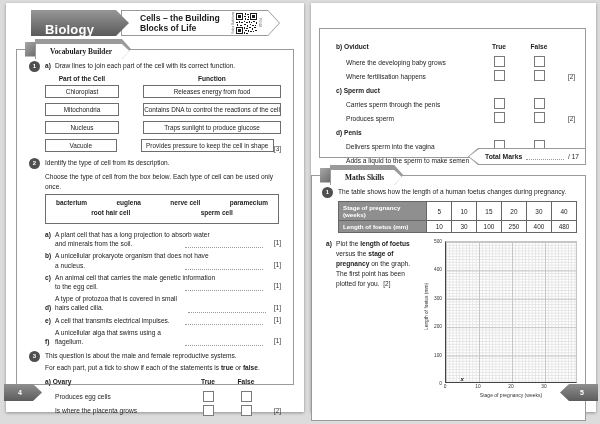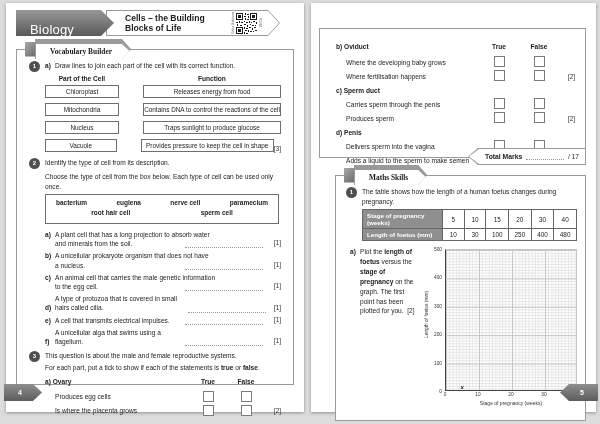--- a/index.html
+++ b/index.html
@@ -6,21 +6,21 @@
   html,body { width:600px; height:424px; }
   body { background:#dcdcdc; font-family:"Liberation Sans", sans-serif; color:#1c1c1c; overflow:hidden; }
   .page { position:absolute; background:#fff; top:3px; height:409px; box-shadow:0 1px 3px rgba(0,0,0,.35); }
   .page-left  { left:6px;  width:298px; }
   .page-right { left:311px; width:285px; }
 
   
   .header { display:flex; height:26px; margin:7px 0 0 10px; width:264px; position:relative; }
   .subject-banner { position:relative; z-index:2; width:98px; background:linear-gradient(180deg,#979797,#5a5a5a);
     clip-path:polygon(0 0, calc(100% - 13px) 0, 100% 50%, calc(100% - 13px) 100%, 0 100%);
-    color:#fff; font-weight:normal; font-size:13px; display:flex; align-items:center; padding:14px 18px 2px 14px; letter-spacing:.2px; }
+    color:#fff; font-weight:bold; font-size:13px; display:flex; align-items:center; padding:14px 18px 2px 14px; letter-spacing:.2px;margin-left:15px; }
   .title-outer { flex:1; margin-left:-8px; background:#9a9a9a; padding:1px;
     clip-path:polygon(0 0, calc(100% - 12px) 0, 100% 50%, calc(100% - 12px) 100%, 0 100%); }
   .title-inner { height:100%; background:#fff; display:flex; align-items:center;
     clip-path:polygon(0 0, calc(100% - 11px) 0, 100% 50%, calc(100% - 11px) 100%, 0 100%); padding:0 16px 0 18px;justify-content:flex-end; }
   .chapter-title { font-weight:bold; font-size:8.6px; flex:1; }
   .qr-wrap { display:flex; align-items:center; margin-right:2px; }
   .qr-side { writing-mode:vertical-rl; transform:rotate(180deg); font-size:3.2px; color:#555; line-height:1; }
   .qr-side.right { transform:none; }
   .qr { margin:0 1px; display:block; }
 
@@ -82,21 +82,21 @@
   .rt-box .tf-part { margin-left:4px; }
   .rt-box .tf-row { grid-template-columns:1fr 40px 40px 16px; }
   .tm-banner { position:absolute; right:-1px; bottom:-8px; background:#9a9a9a; padding:1px;
     clip-path:polygon(10px 0, 100% 0, 100% 100%, 10px 100%, 0 50%); }
   .tm-inner { background:#fff; clip-path:polygon(10px 0, 100% 0, 100% 100%, 10px 100%, 0 50%);
     display:flex; align-items:center; width:116px; height:15px; padding:0 6px 0 16px; }
   .tm-label { font-weight:bold; font-size:6.8px; }
   .tm-dots { flex:1; border-bottom:1px dotted #9a9a9a; height:6px; margin:0 4px; }
   .tm-value { font-size:6.6px; }
 
-  .maths-box { margin:17px 10px 0 24px; height:246px; padding:11px 8px 0 10px; }
+  .maths-box { margin:17px 10px 0 0; height:246px; padding:11px 8px 0 10px; }
   .data-table { border-collapse:collapse; margin:2px 0 6px 16px; }
   .data-table th { background:#8f8f8f; color:#fff; font-size:6.2px; font-weight:bold; text-align:left; padding:2px 4px; border:1px solid #666; width:92px; }
   .data-table td { border:1px solid #666; font-size:6.4px; text-align:center; width:26px; padding:2px 0; }
 
   .parta-wrap { display:flex; margin-left:4px; }
   .parta-text { width:102px; font-size:6.6px; line-height:1.5; display:flex; }
   .parta-body { flex:1; }
 
   .graph-area { display:flex; align-items:center; margin-left:4px; }
   .ylabel { writing-mode:vertical-rl; transform:rotate(180deg); font-size:4.8px; color:#333; margin-bottom:24px; line-height:1.1; text-align:center; }

